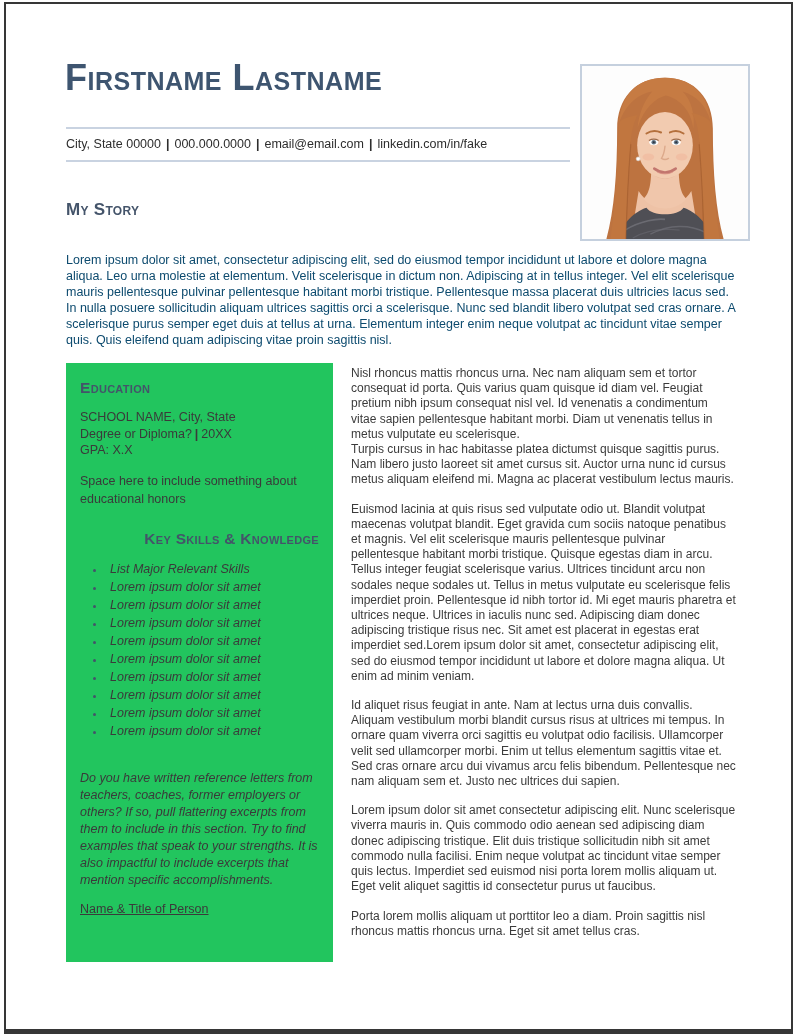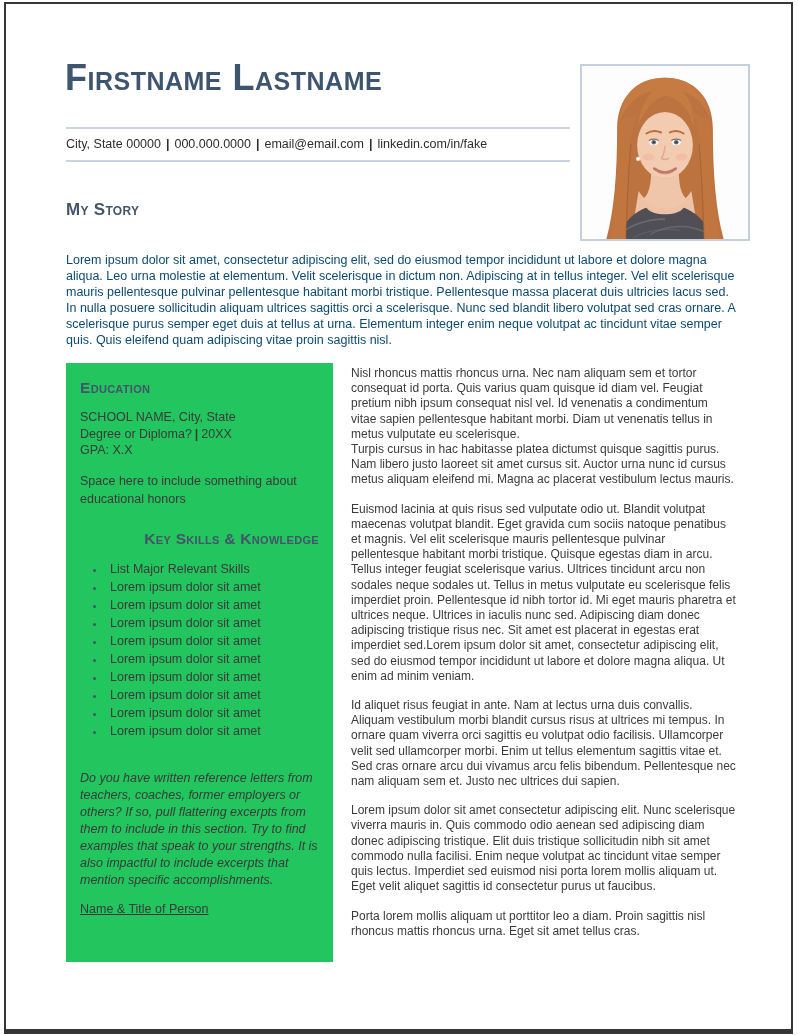--- a/index.html
+++ b/index.html
@@ -53,21 +53,21 @@
   .sidebar h3 {
     font-size:15.5px; font-weight:bold; color:#44546a;
     font-variant:small-caps; letter-spacing:.3px; margin:0 0 12px 0;
   }
   .sidebar .edu-block { font-size:12.5px; line-height:16.5px; color:#3a3a3a; }
   .sidebar .edu-block .sep { font-weight:bold; padding:0 3px; }
   .sidebar .honors { margin-top:13px; font-size:12.5px; line-height:18px; }
   .sidebar .skills-head { margin-top:22px;text-align:right; }
   .sidebar ul {
     margin:8px 0 0 0; padding-left:26px;
-    font-size:12.5px; color:#3a3a3a;
+    font-size:12.5px; color:#3a3a3a;font-style:italic;
   }
   .sidebar ul li { line-height:18px; padding-left:4px; }
   .sidebar ul li::marker { color:#44546a; font-size:.85em; }
   .sidebar .ref-note {
     margin-top:30px; font-style:italic;
     font-size:12.5px; line-height:17px; color:#3a3a3a;
   }
   .sidebar .ref-name { margin-top:13px; font-size:12.5px;text-decoration:underline; }
   .main-col { flex:1; padding-top:3px; }
   .main-col p {

